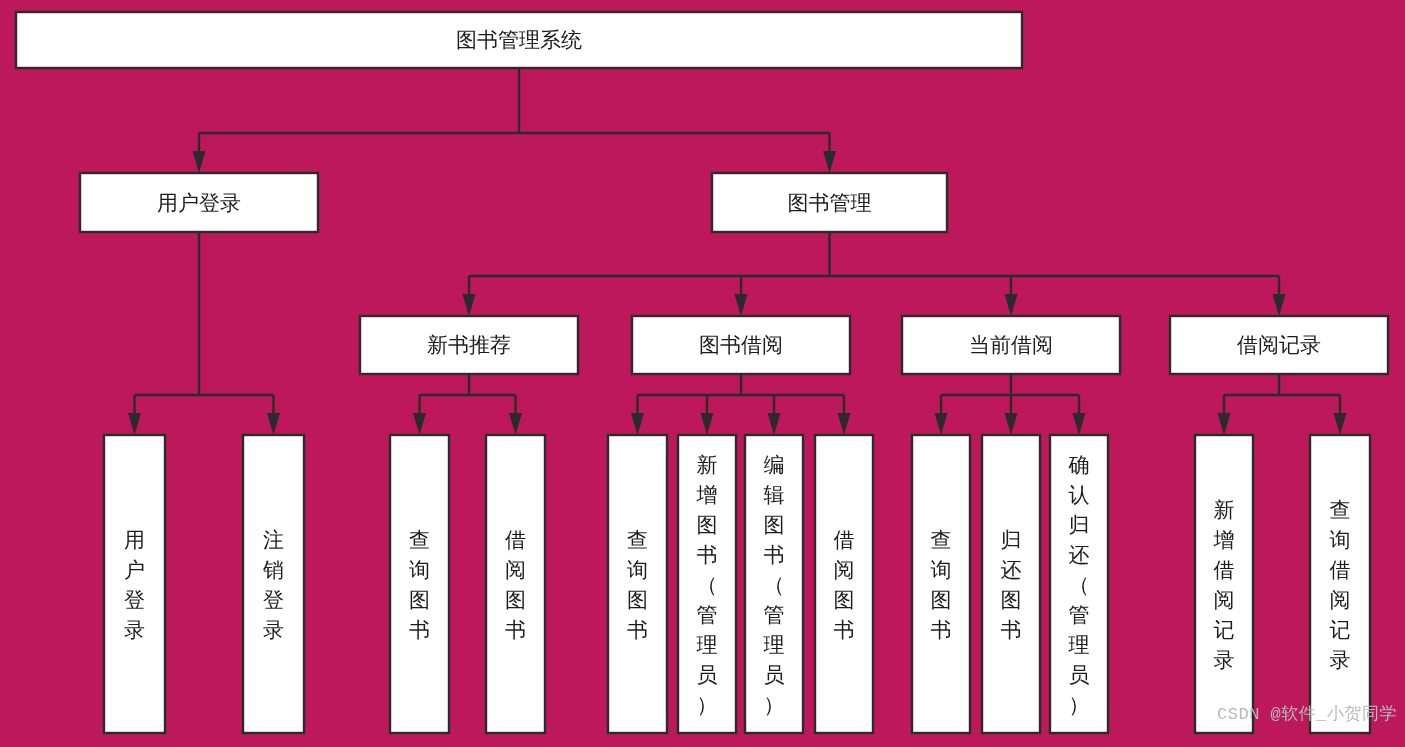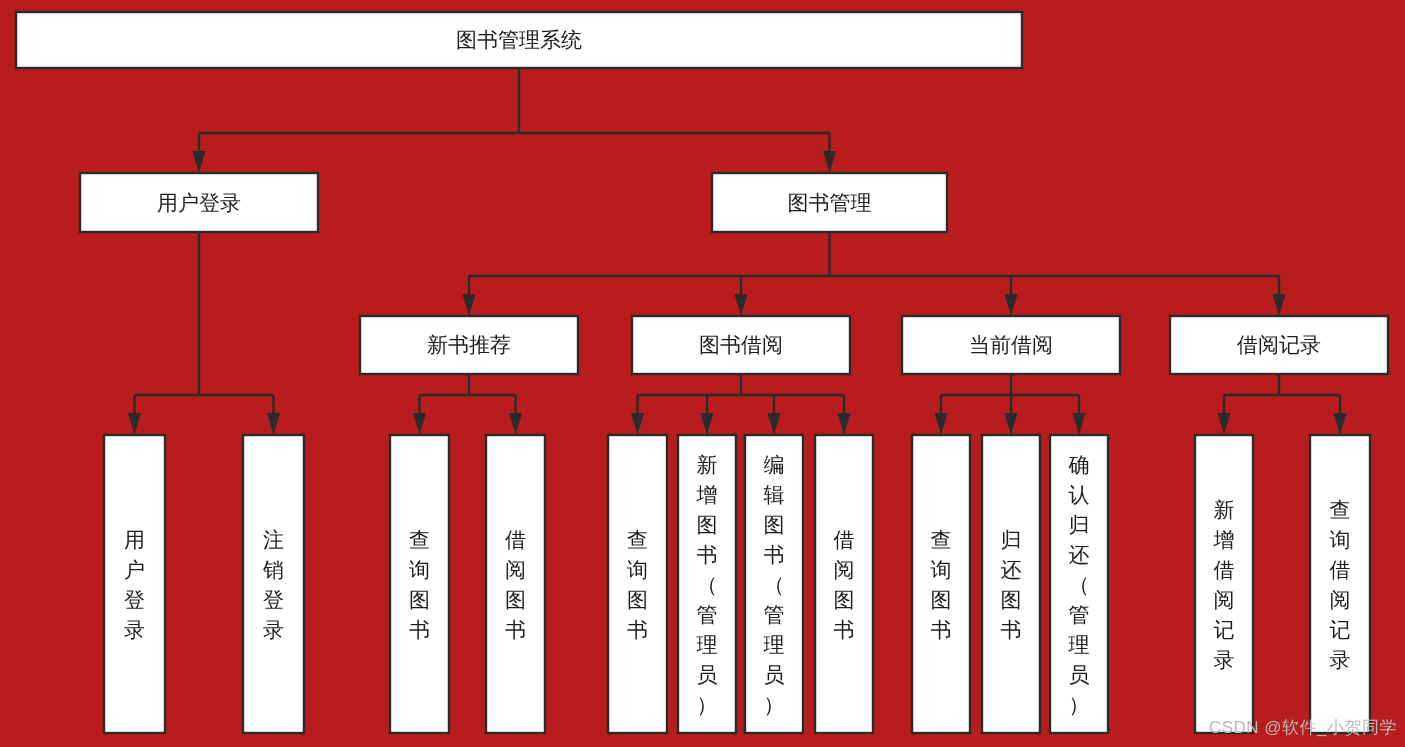--- a/index.html
+++ b/index.html
@@ -10,21 +10,21 @@
   body {
     width: 1405px;
     height: 747px;
     font-family: "DejaVu Sans", "Liberation Sans", sans-serif;
     overflow: hidden;
   }
   #diagram-root {
     position: relative;
     width: 1405px;
     height: 747px;
-    background: #b91c1c;
+    background: #be185d;
   }
   svg#tree-svg {
     position: absolute;
     left: 0;
     top: 0;
     width: 1405px;
     height: 747px;
     display: block;
   }
   .node-box {
@@ -51,22 +51,22 @@
   }
   .node-label-v {
     fill: #1c1c1c;
     font-family: "DejaVu Sans", "Liberation Sans", sans-serif;
     font-size: 21px;
     text-anchor: middle;
   }
   .watermark-text {
     position: absolute;
     right: 8px;
-    bottom: 8px;
-    font-family: Liberation Sans, sans-serif;
+    bottom: 22px;
+    font-family: Liberation Mono, monospace;
     font-size: 17px;
     color: #b8b8b8;
     letter-spacing: 0.5px;
     white-space: nowrap;
     user-select: none;
   }
 </style>
 </head>
 <body>
 

